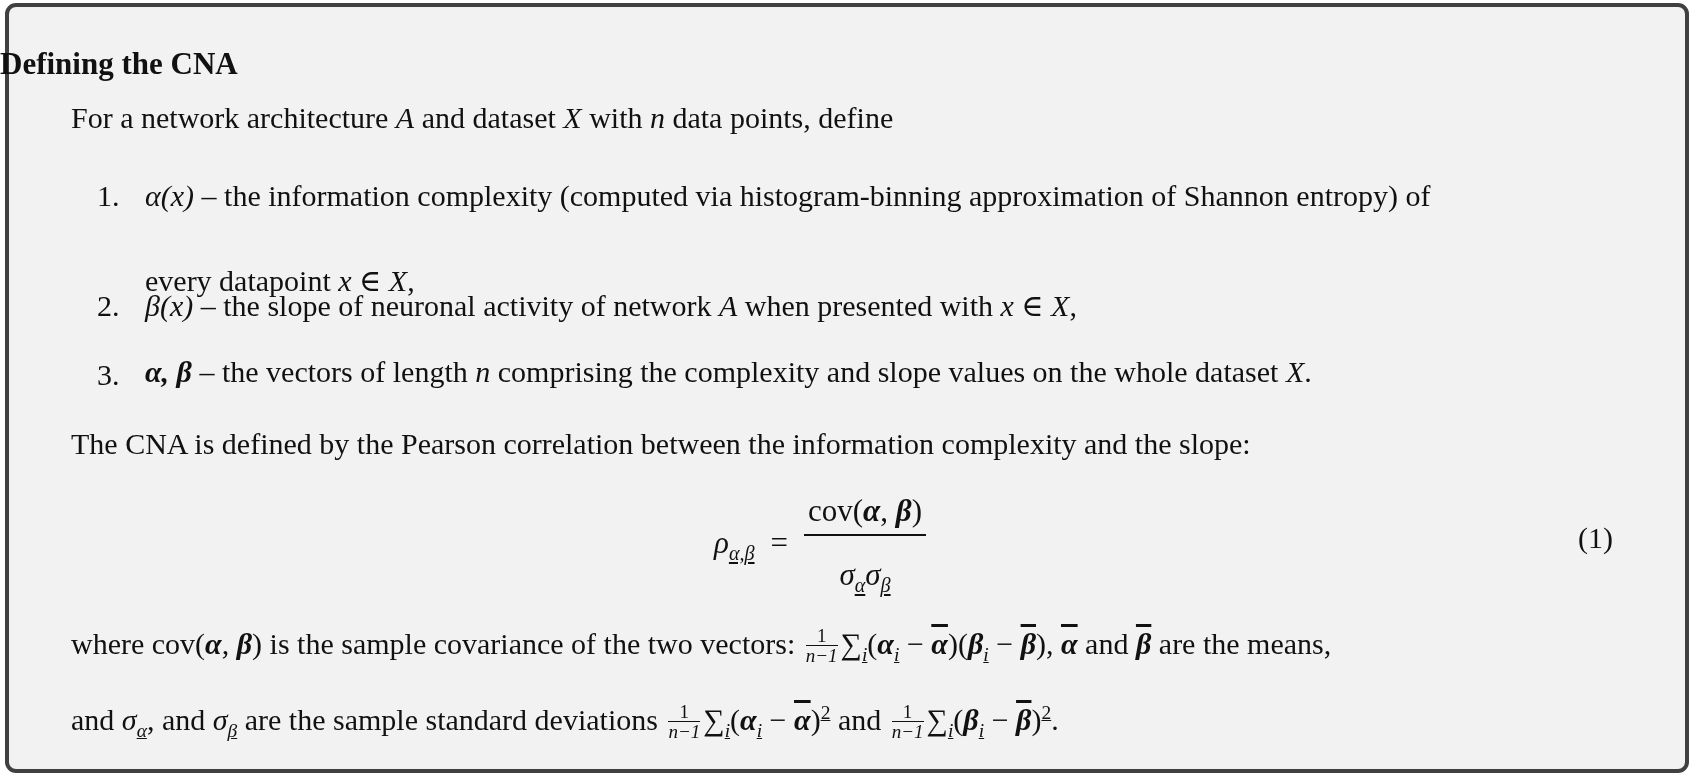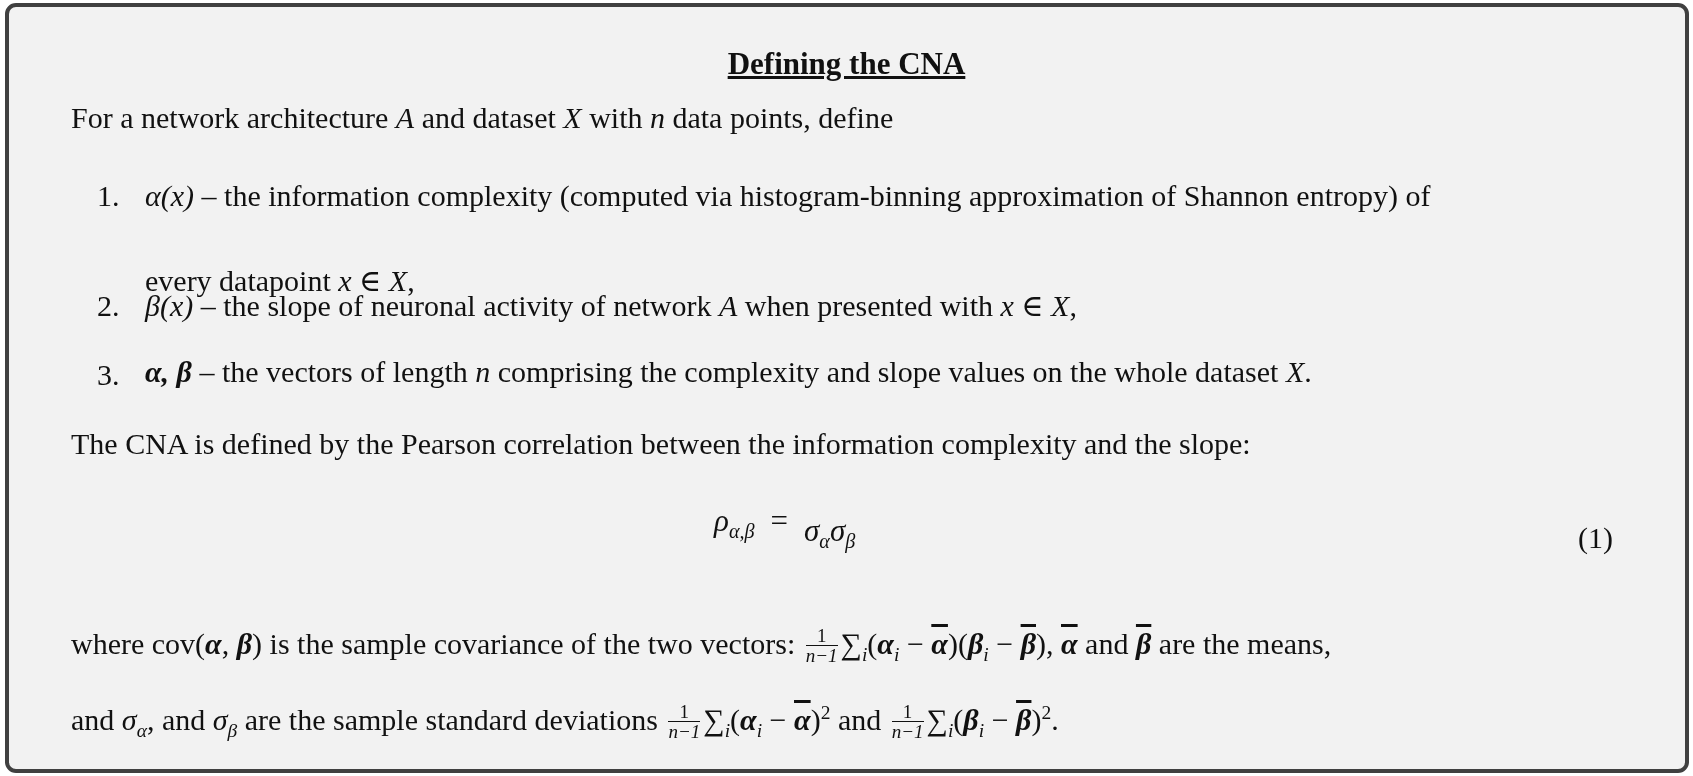--- a/index.html
+++ b/index.html
@@ -1,27 +1,27 @@
 <!DOCTYPE html>
 <html><head>
 <meta charset="utf-8">
 <style>
   html, body { margin: 0; padding: 0; background: #ffffff; }
   body { width: 1693px; height: 776px; position: relative; overflow: hidden;
          font-family: "Liberation Serif", "DejaVu Serif", serif; color: #111; }
   .box { position: absolute; left: 5px; top: 3px; width: 1676px; height: 762px;
          background: #f2f2f2; border: 4px solid #404040; border-radius: 11px; }
-  .title { position: absolute; left: 0; right: 0; top: 46px; text-align: center;
-           font-weight: bold; font-size: 31px; text-decoration: underline; }
+  .title { position: absolute; left: 0; right: 0; top: 46px; text-align: left;
+           font-weight: bold; font-size: 31px; }
   .line { position: absolute; left: 71px; font-size: 30px; white-space: nowrap; line-height: 36px; }
   .item-num { position: absolute; left: 97px; font-size: 30px; line-height: 36px; }
   .item-text { position: absolute; left: 145px; font-size: 30px; white-space: nowrap; line-height: 36px; }
   .m { font-style: italic; }
   .mb { font-weight: bold; font-style: italic; }
-  sub, sup { font-size: 65%; line-height: 0; }
+  sub, sup { font-size: 65%; line-height: 0; text-decoration: underline; }
   .ov { text-decoration: overline; }
   .frac-inline { display: inline-block; vertical-align: middle; text-align: center; font-size: 19px; line-height: 19px; margin: 0 3px; position: relative; top: -2px; }
   .frac-inline .num { display: block; border-bottom: 1.5px solid #111; padding: 0 2px; }
   .frac-inline .den { display: block; font-style: italic; }
   .eq { position: absolute; left: 714px; top: 492px; font-size: 31px; display: flex; align-items: center; }
   .eq .lhs { margin-right: 16px; }
   .eq .equals { margin-right: 16px; }
   .eq .frac { display: inline-block; text-align: center; }
   .eq .frac .num { display: block; border-bottom: 2px solid #111; padding: 0 4px 4px 4px; line-height: 38px; }
   .eq .frac .den { display: block; padding-top: 20px; line-height: 38px; }
@@ -55,20 +55,21 @@
 <div class="item-text" style="top:354px;">
   <span class="mb">α, β</span><span> – the vectors of length </span><span class="m">n</span><span> comprising the complexity and slope values on the whole dataset </span><span class="m">X</span><span>.</span>
 </div>
 
 <div class="line" style="top:426px;">The CNA is defined by the Pearson correlation between the information complexity and the slope:</div>
 
 <div class="eq">
   <span class="lhs"><span class="m">ρ</span><sub class="m">α,β</sub></span>
   <span class="equals">=</span>
   <span class="frac">
+    <span class="num">cov(<b><i>α</i></b>, <b><i>β</i></b>)</span>
     <span class="den"><i>σ</i><sub class="m">α</sub><i>σ</i><sub class="m">β</sub></span>
   </span>
 </div>
 <div class="eqnum">(1)</div>
 
 <div class="line" style="top:626px;">
   <span>where cov(</span><b><i>α</i></b><span>, </span><b><i>β</i></b><span>) is the sample covariance of the two vectors: </span><span class="frac-inline"><span class="num">1</span><span class="den">n−1</span></span><span>∑</span><sub class="m">i</sub>(<b><i>α</i></b><sub class="m">i</sub><span> − </span><b><i class="ov">α</i></b>)(<b><i>β</i></b><sub class="m">i</sub><span> − </span><b><i class="ov">β</i></b><span>), </span><b><i class="ov">α</i></b><span> and </span><b><i class="ov">β</i></b><span> are the means,</span>
 </div>
 
 <div class="line" style="top:674px;margin-top:28px;">

